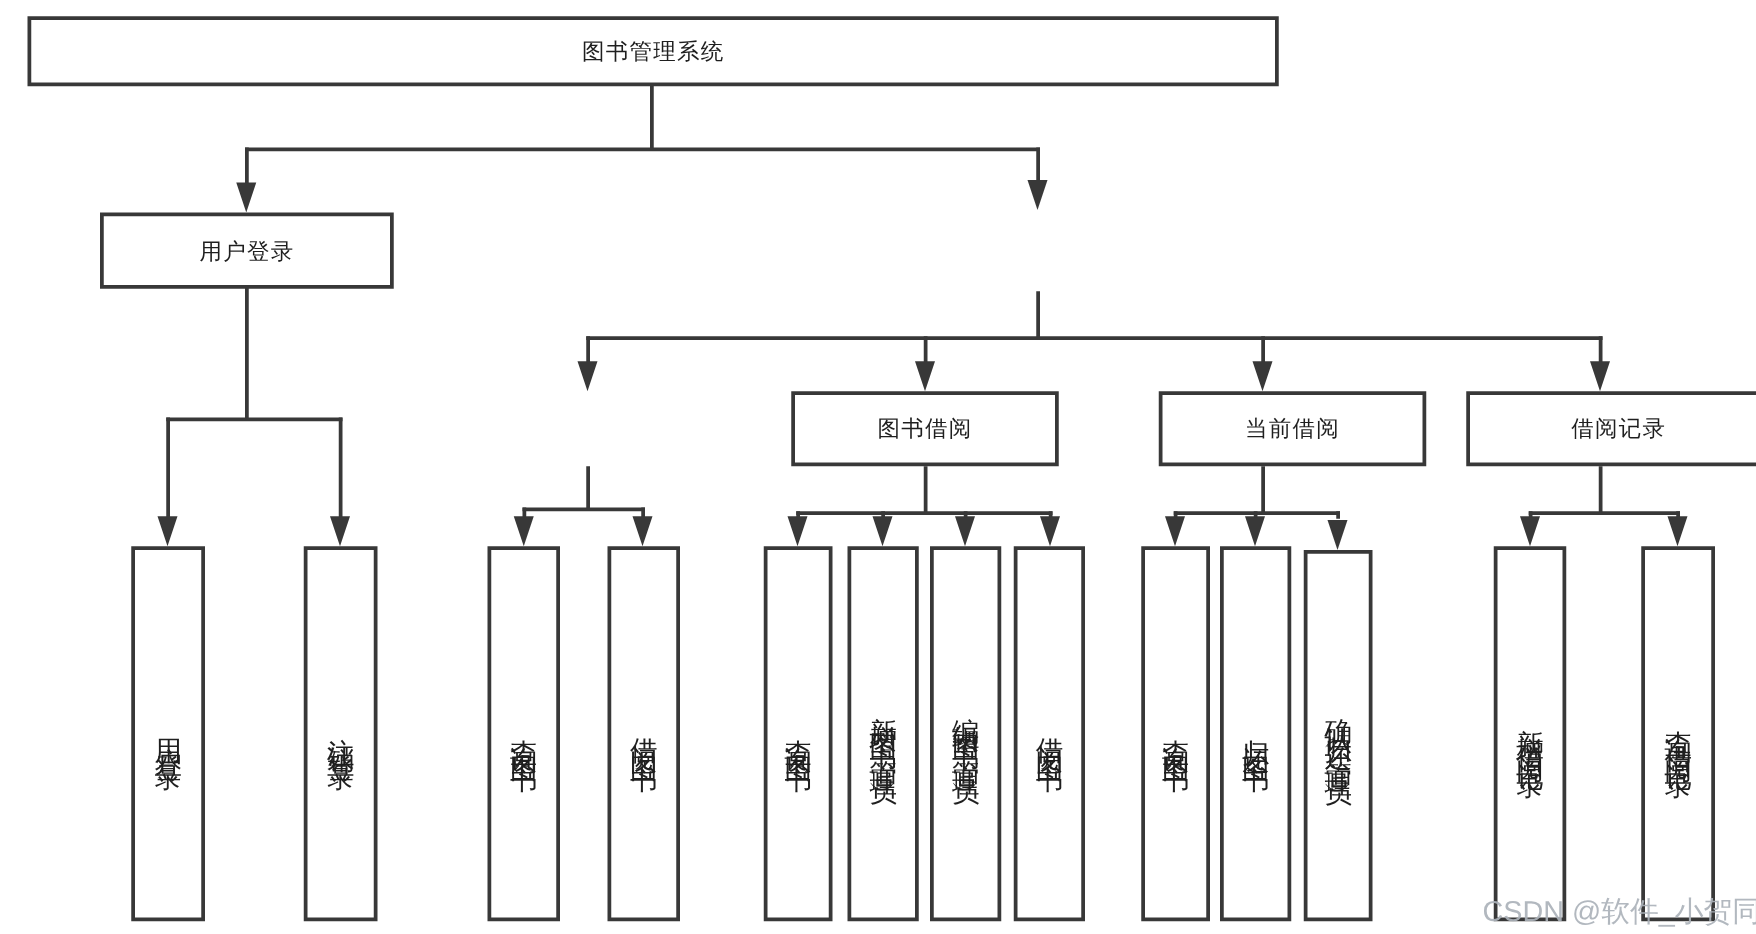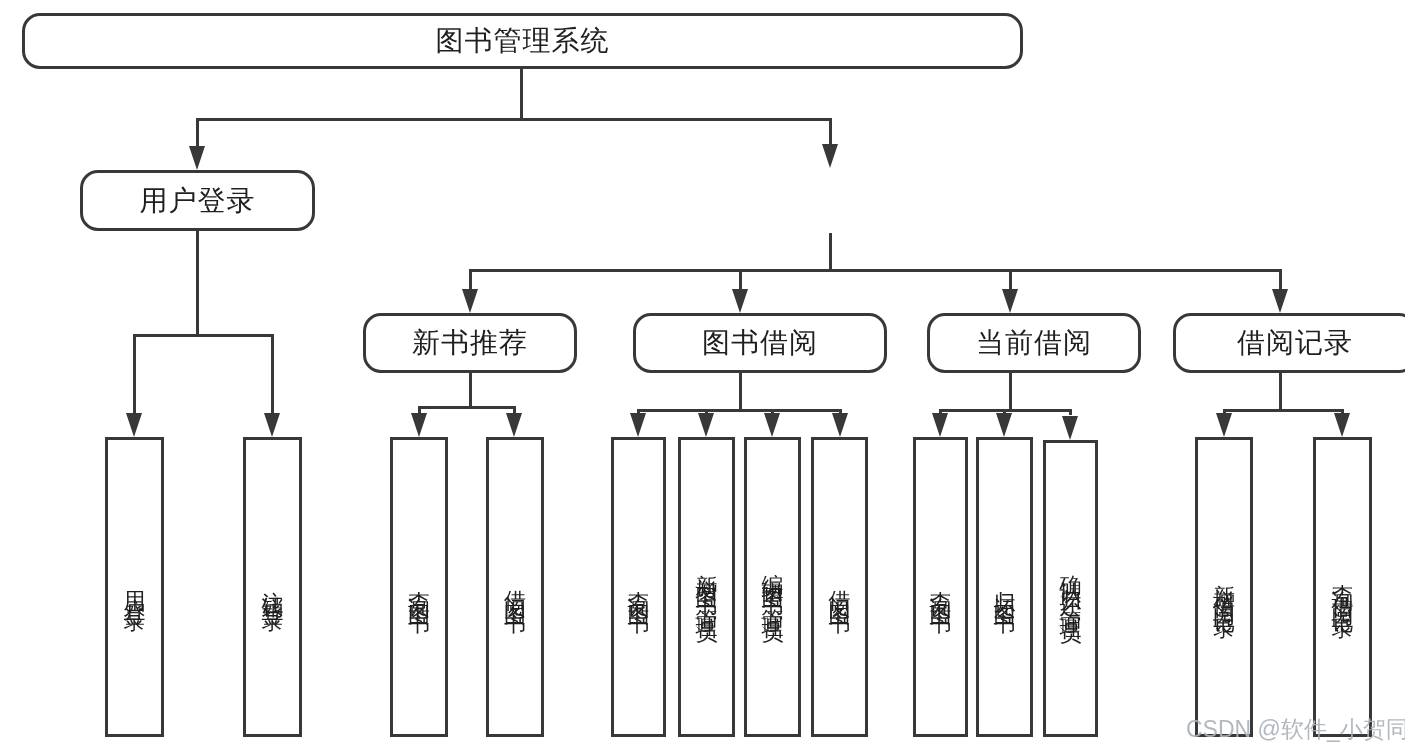--- a/index.html
+++ b/index.html
@@ -5,21 +5,21 @@
   html,body { margin:0; padding:0; }
   body { font-family: "Liberation Sans", "DejaVu Sans", sans-serif; background:#ffffff; }
   .canvas {
     position:relative; width:1405px; height:747px; background:#ffffff; overflow:hidden;
   }
   .box {
     position:absolute; box-sizing:border-box; background:#ffffff;
     border:3px solid #383838; color:#1f1f1f;
     display:flex; align-items:center; justify-content:center;
   }
-  .hbox { font-size:28px; letter-spacing:1px;border-radius:18px; }
+  .hbox { font-size:18px; letter-spacing:1px; }
   .vbox .vtext {
     writing-mode: vertical-rl; text-orientation: mixed;
     font-size:22px; letter-spacing:7px; line-height:1.1; color:#1f1f1f;
   }
   .line { position:absolute; background:#383838; }
   .arrow {
     position:absolute; width:0; height:0;
     border-left:8px solid transparent; border-right:8px solid transparent;
     border-top:24px solid #383838;
   }
@@ -59,24 +59,21 @@
   <div class="line" style="left:469px; top:269px; width:813px; height:3px;"></div>
   <div class="line" style="left:469px; top:269px; width:3px; height:21px;"></div>
   <div class="arrow" style="left:462px; top:289px;"></div>
   <div class="line" style="left:739px; top:269px; width:3px; height:21px;"></div>
   <div class="arrow" style="left:732px; top:289px;"></div>
   <div class="line" style="left:1009px; top:269px; width:3px; height:21px;"></div>
   <div class="arrow" style="left:1002px; top:289px;"></div>
   <div class="line" style="left:1279px; top:269px; width:3px; height:21px;"></div>
   <div class="arrow" style="left:1272px; top:289px;"></div>
 
-  <div class="box hbox" style="left:363px; top:313px; width:214px; height:60px;">
-    <span>新书推荐</span>
-  </div>
-  <div class="box hbox" style="left:633px; top:313px; width:254px; height:60px;text-align:center;">
+  <div class="box hbox" style="left:633px; top:313px; width:214px; height:60px;text-align:center;">
     <span>图书借阅</span>
   </div>
   <div class="box hbox" style="left:903px; top:313px; width:214px; height:60px;margin-left:24px;">
     <span>当前借阅</span>
   </div>
   <div class="box hbox" style="left:1173px; top:313px; width:244px; height:60px;">
     <span>借阅记录</span>
   </div>
 
   <div class="line" style="left:469px; top:373px; width:3px; height:34px;"></div>

